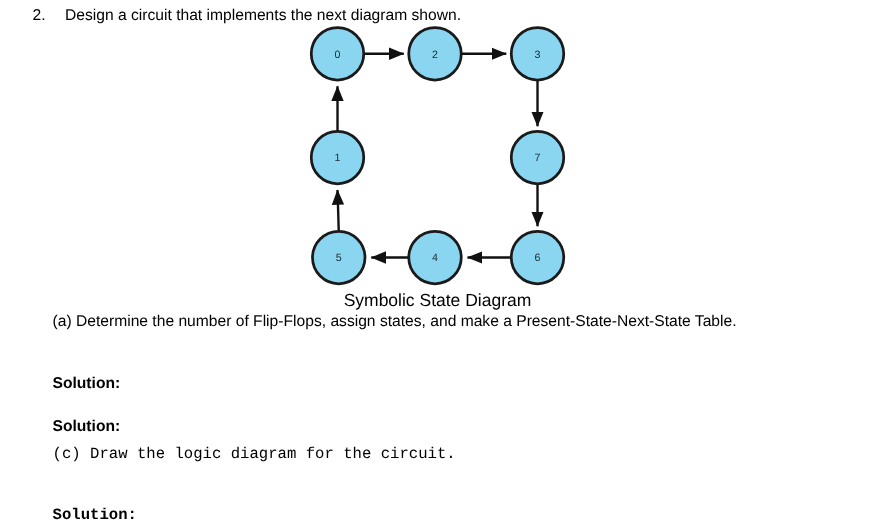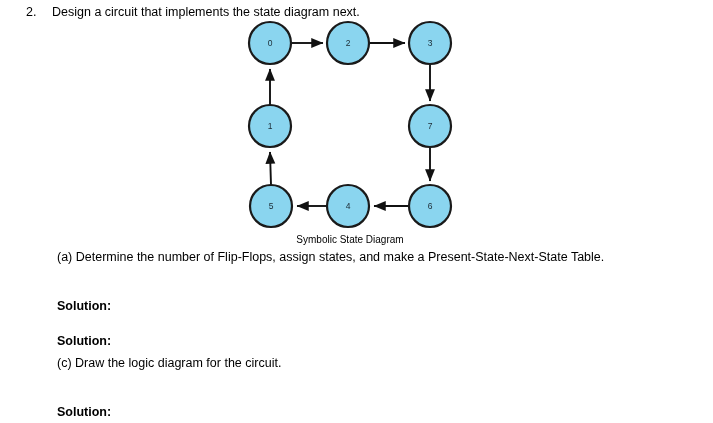--- a/index.html
+++ b/index.html
@@ -59,48 +59,48 @@
     stroke-width: 1.9;
     fill: none;
   }
 
   .caption {
     position: absolute;
     left: 230px;
     top: 232px;
     width: 240px;
     text-align: center;
-    font-size: 10px;
+    font-size: 14px;
     line-height: 16px;
   }
 
   
   .part {
     position: absolute;
-    left: 57px;
+    left: 42px;
     width: 640px;
     font-size: 12.5px;
     line-height: 17px;
     white-space: nowrap;
   }
   .part-a { top: 249px; }
   .part-b { top: 301px; }
-  .part-c { top: 355px; }
+  .part-c { top: 355px; font-family: Liberation Mono, monospace; }
   .part .prompt { display: block; }
   .part .solution {
     display: block;
     font-weight: bold;
     margin-top: 32px;
   }
 </style>
 </head>
 <body>
 
 <div class="q-line">
-  <span class="q-num">2.</span><span>Design a circuit that implements the state diagram next.</span>
+  <span class="q-num">2.</span><span>Design a circuit that implements the next diagram shown.</span>
 </div>
 
 <div class="diagram">
   <svg width="240" height="220" viewBox="0 0 240 220" xmlns="http://www.w3.org/2000/svg">
     <defs>
       <marker id="arrowhead" markerWidth="7" markerHeight="7" refX="6.2" refY="3" orient="auto" markerUnits="strokeWidth">
         <path d="M0,0.4 L6.4,3 L0,5.6 Z" fill="#111111"></path>
       </marker>
     </defs>
 

